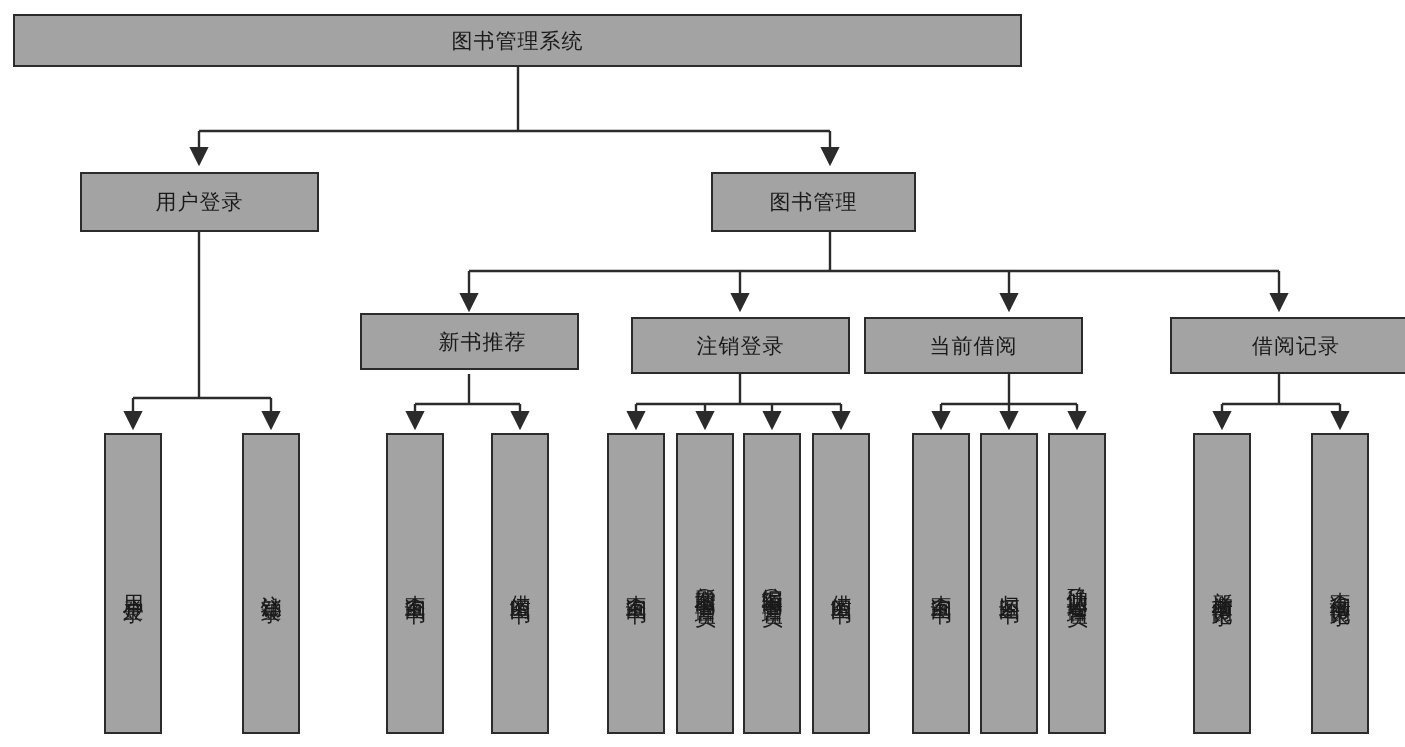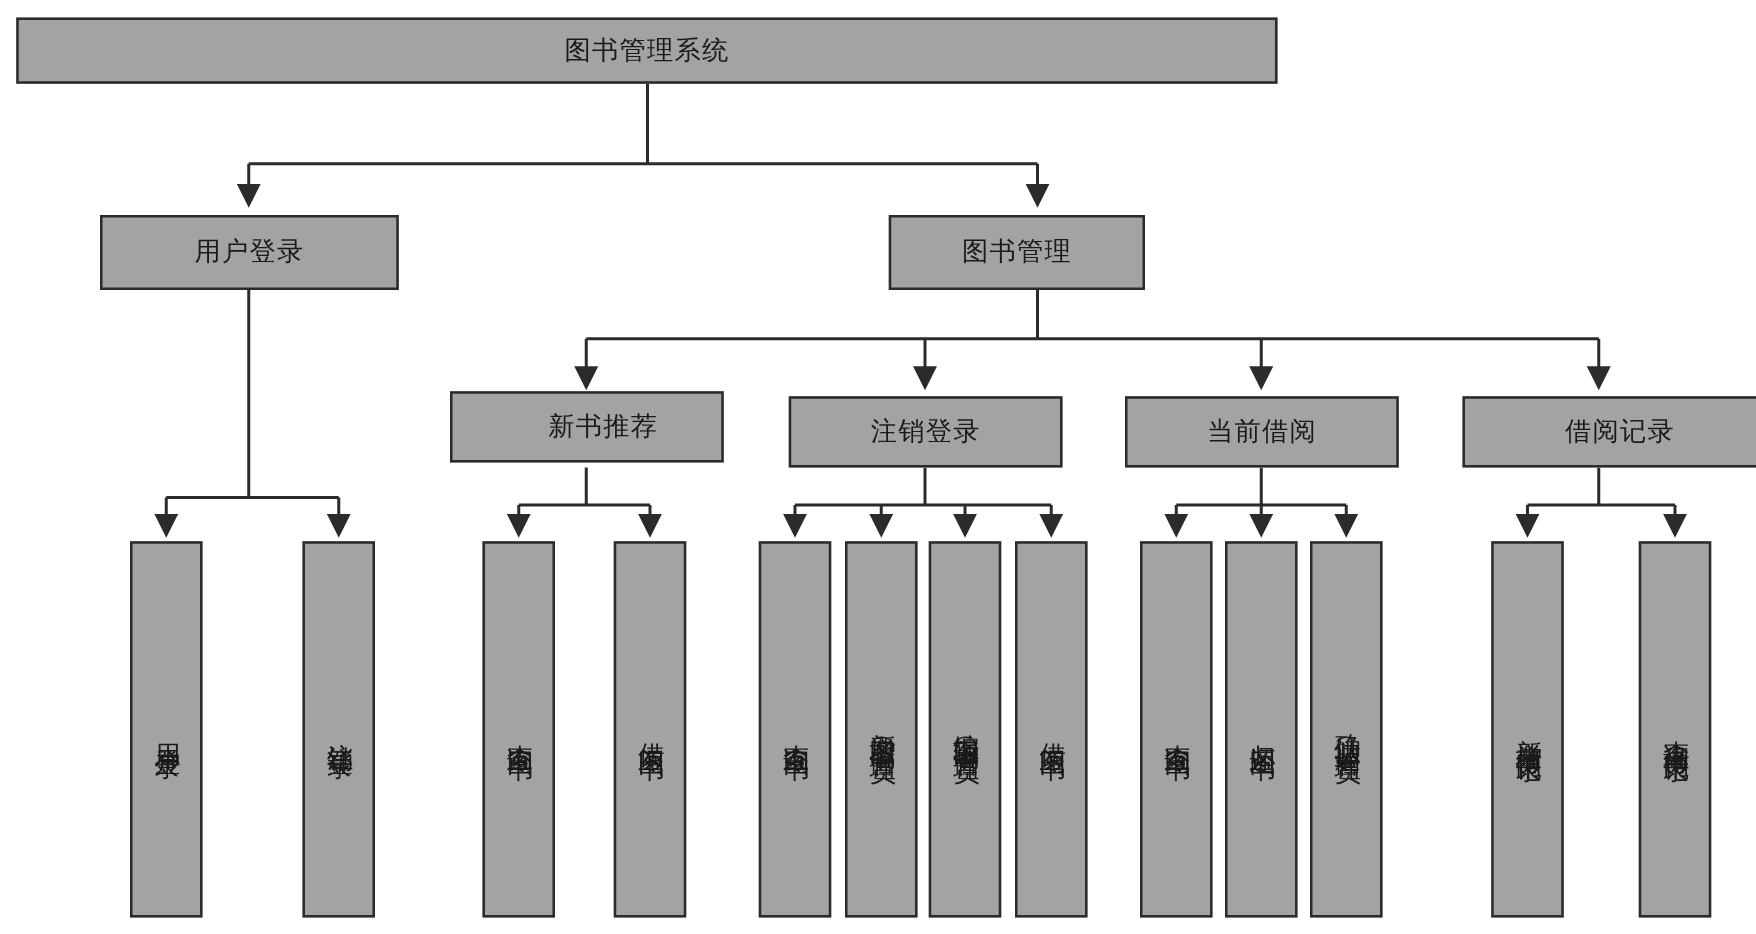--- a/index.html
+++ b/index.html
@@ -131,21 +131,21 @@
   <div class="node horiz" style="left:711px; top:172px; width:205px; height:60px;">
     <span>图书管理</span>
   </div>
 
   <div class="node horiz" style="left:360px; top:313px; width:219px; height:57px;padding-left:26px;">
     <span>新书推荐</span>
   </div>
   <div class="node horiz" style="left:631px; top:317px; width:219px; height:57px;">
     <span>注销登录</span>
   </div>
-  <div class="node horiz" style="left:900px; top:317px; width:219px; height:57px;">
+  <div class="node horiz" style="left:864px; top:317px; width:219px; height:57px;">
     <span>当前借阅</span>
   </div>
   <div class="node horiz" style="left:1170px; top:317px; width:252px; height:57px;">
     <span>借阅记录</span>
   </div>
 
   <div class="node vert" style="left:104px; top:433px; width:58px; height:301px;">
     <span class="vtext">用户登录</span>
   </div>
   <div class="node vert" style="left:242px; top:433px; width:58px; height:301px;">

